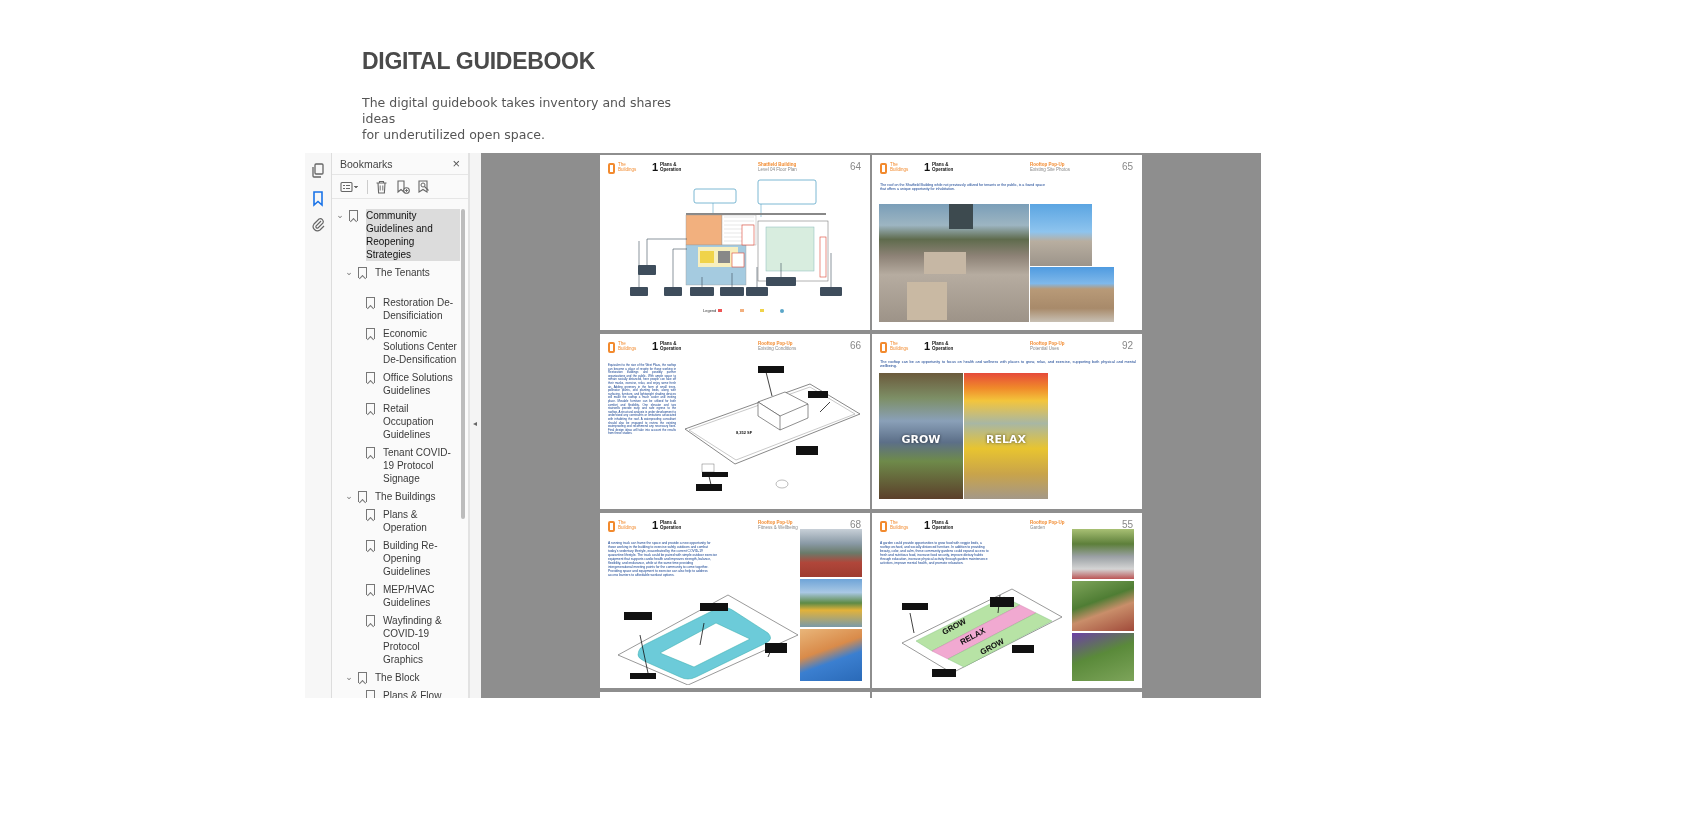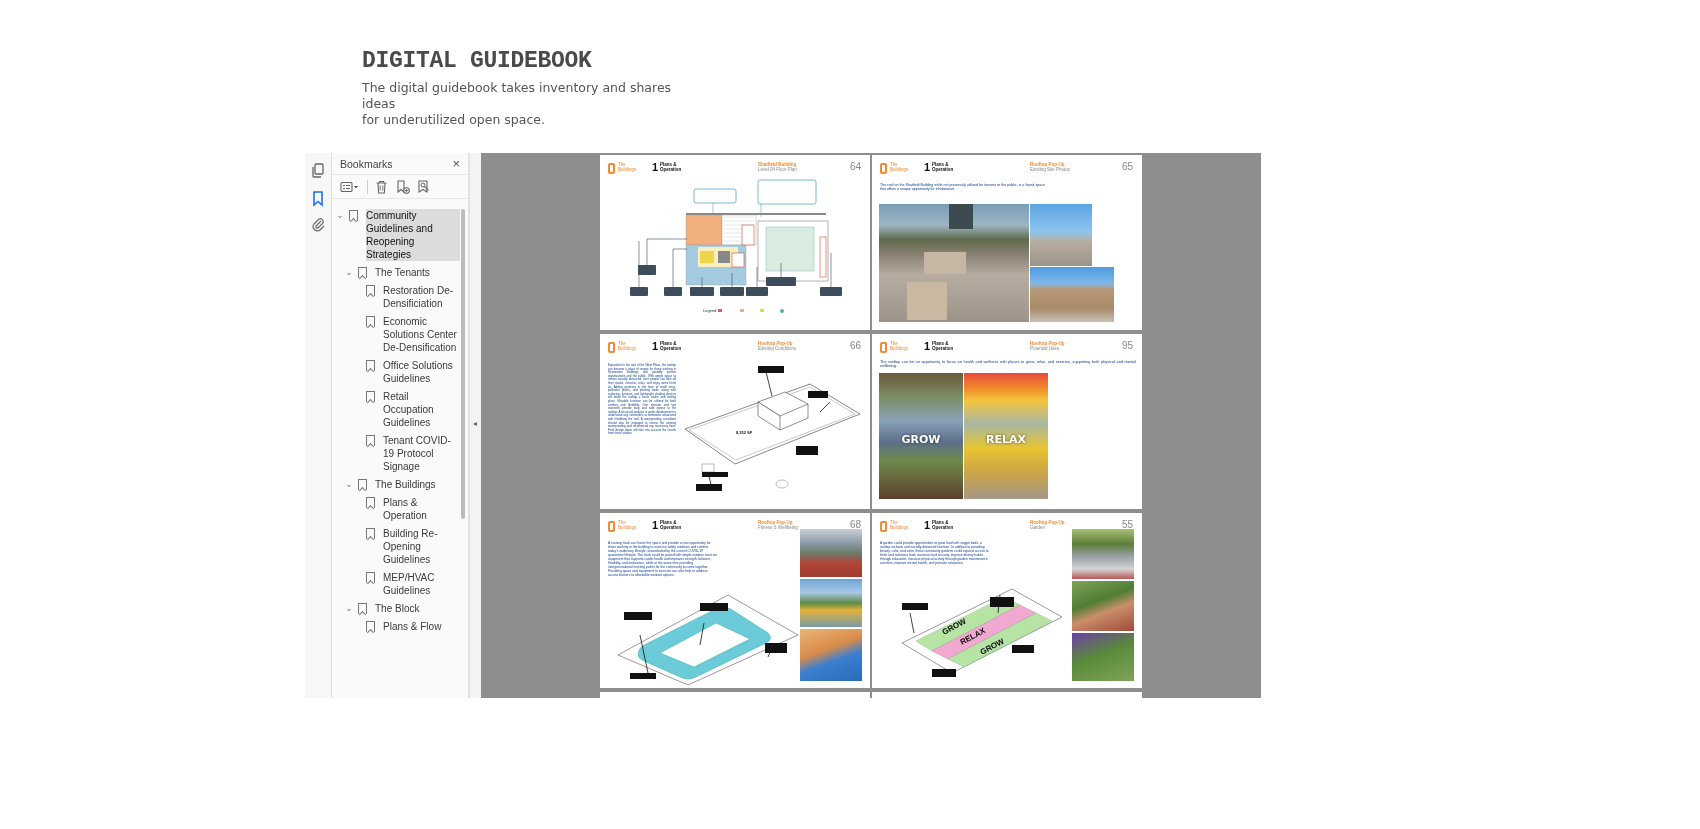--- a/index.html
+++ b/index.html
@@ -1,19 +1,19 @@
 <!DOCTYPE html>
 <html><head>
 <meta charset="utf-8">
 <style>
   * { box-sizing: border-box; margin: 0; padding: 0; }
   html, body { width: 1700px; height: 829px; background: #ffffff; overflow: hidden; font-family: "Liberation Sans", sans-serif; }
   .hero { position: absolute; left: 362px; top: 48px; }
-  .hero h1 { font-family: Liberation Mono, monospace; font-weight: bold; font-size: 23px; color: #4a4a4a; letter-spacing: -0.3px; }
-  .hero p { font-family: "DejaVu Sans", sans-serif; font-size: 12.5px; color: #555; line-height: 16px; margin-top: 6px; width: 330px; }
+  .hero h1 { font-family: Liberation Sans, sans-serif; font-weight: bold; font-size: 23px; color: #4a4a4a; letter-spacing: -0.3px; }
+  .hero p { font-family: "DejaVu Sans", sans-serif; font-size: 12.5px; color: #555; line-height: 16px; margin-top: 20px; width: 330px; }
 
   .app { position: absolute; left: 333px; top: 167px; width: 1046px; height: 596px; background: #f2f2f2; }
   .rail { position: absolute; left: 0; top: 0; width: 29px; height: 596px; background: #f7f7f7; border-right: 1px solid #ddd; }
   .rail .ic { position: absolute; left: 6px; width: 17px; height: 17px; color: #666; }
   .bm { position: absolute; left: 29px; top: 0; width: 182px; height: 596px; background: #fafafa; border-right: 1px solid #e2e2e2; }
   .bm-head { height: 26px; display: flex; align-items: center; justify-content: space-between; padding: 0 8px 0 11px; font-size: 10.5px; color: #444; border-bottom: 1px solid #e6e6e6; }
   .bm-tools { height: 24px; display: flex; align-items: center; gap: 8px; padding-left: 11px; border-bottom: 1px solid #e6e6e6; }
   .bm-tools .t { width: 14px; height: 14px; color: #666; display: inline-flex; align-items: center; }
   .bm-list { position: absolute; top: 56px; left: 0; width: 172px; height: 540px; overflow: hidden; }
   .item { position: relative; display: flex; align-items: flex-start; font-size: 10px; line-height: 13px; color: #3a3a3a; padding: 2px 0 3px 0; }
@@ -108,21 +108,21 @@
       <div class="item lv0 sel" style="padding-left:3px;">
         <span class="chev">⌄</span>
           <span class="bk"></span>
           <span class="lbl" style="color:#111;">Community Guidelines and Reopening Strategies</span>
       </div>
       <div class="item lv1" style="padding-left:12px;">
         <span class="chev">⌄</span>
           <span class="bk"></span>
           <span class="lbl">The Tenants</span>
       </div>
-      <div class="item lv2" style="padding-left:30px;">
+      <div class="item lv2" style="padding-left:30px;margin-top:12px;">
         <span class="bk"></span>
           <span class="lbl">Restoration De-Densificiation</span>
       </div>
       <div class="item lv2" style="padding-left:30px;justify-content:space-between;">
         <span class="bk"></span>
           <span class="lbl">Economic Solutions Center De-Densification</span>
       </div>
       <div class="item lv2" style="padding-left:30px;">
         <span class="bk"></span>
           <span class="lbl">Office Solutions Guidelines</span>
@@ -144,20 +144,24 @@
         <span class="bk"></span>
           <span class="lbl">Plans &amp; Operation</span>
       </div>
       <div class="item lv2" style="padding-left:30px;justify-content:flex-end;">
         <span class="bk"></span>
           <span class="lbl">Building Re-Opening Guidelines</span>
       </div>
       <div class="item lv2" style="padding-left:30px;">
         <span class="bk"></span>
           <span class="lbl">MEP/HVAC Guidelines</span>
+      </div>
+      <div class="item lv2" style="padding-left:30px;">
+        <span class="bk"></span>
+          <span class="lbl">Wayfinding &amp; COVID-19 Protocol Graphics</span>
       </div>
       <div class="item lv1" style="padding-left:12px;">
         <span class="chev">⌄</span>
           <span class="bk"></span>
           <span class="lbl">The Block</span>
       </div>
       <div class="item lv2" style="padding-left:30px;">
         <span class="bk"></span>
           <span class="lbl">Plans &amp; Flow</span>
       </div>
@@ -273,21 +277,21 @@
       <div class="iso-label" style="left:102px;top:138px;width:26px;height:5px;"></div>
       <div class="iso-label" style="left:96px;top:150px;width:26px;height:7px;"></div>
     </div>
 
     <div class="page" style="left:391px;top:181px;width:270px;height:175px;">
       <div class="ph-logo"></div>
       <div class="ph-tag">The Buildings</div>
       <div class="ph-num1" style="left:52px;">1</div>
       <div class="ph-sec" style="left:60px;width:24px;">Plans &amp; Operation</div>
       <div class="ph-ttl" style="left:158px;"><b>Rooftop Pop-Up</b><span>Potential Uses</span></div>
-      <div class="pnum">95</div>
+      <div class="pnum">92</div>
       <div class="body-text" style="left:8px;top:26px;width:256px;font-size:3.8px;">The rooftop can be an opportunity to focus on health and wellness with places to grow, relax, and exercise, supporting both physical and mental wellbeing.</div>
       <div class="photo" style="left:7px;top:39px;width:84px;height:126px;background:linear-gradient(180deg,#6b5a3c 0%,#7d8f66 20%,#8aa0b8 38%,#5c6f88 55%,#6e8a4a 70%,#5b3f2a 100%);">
         <div class="cap">GROW</div>
       </div>
       <div class="photo" style="left:92px;top:39px;width:84px;height:126px;background:linear-gradient(180deg,#e64a3a 0%,#f08a2a 12%,#f3c53c 22%,#a8b7a4 40%,#e8c430 60%,#c9a44a 80%,#a49888 100%);">
         <div class="cap">RELAX</div>
       </div>
     </div>
 
     <div class="page" style="left:119px;top:360px;width:270px;height:175px;">

